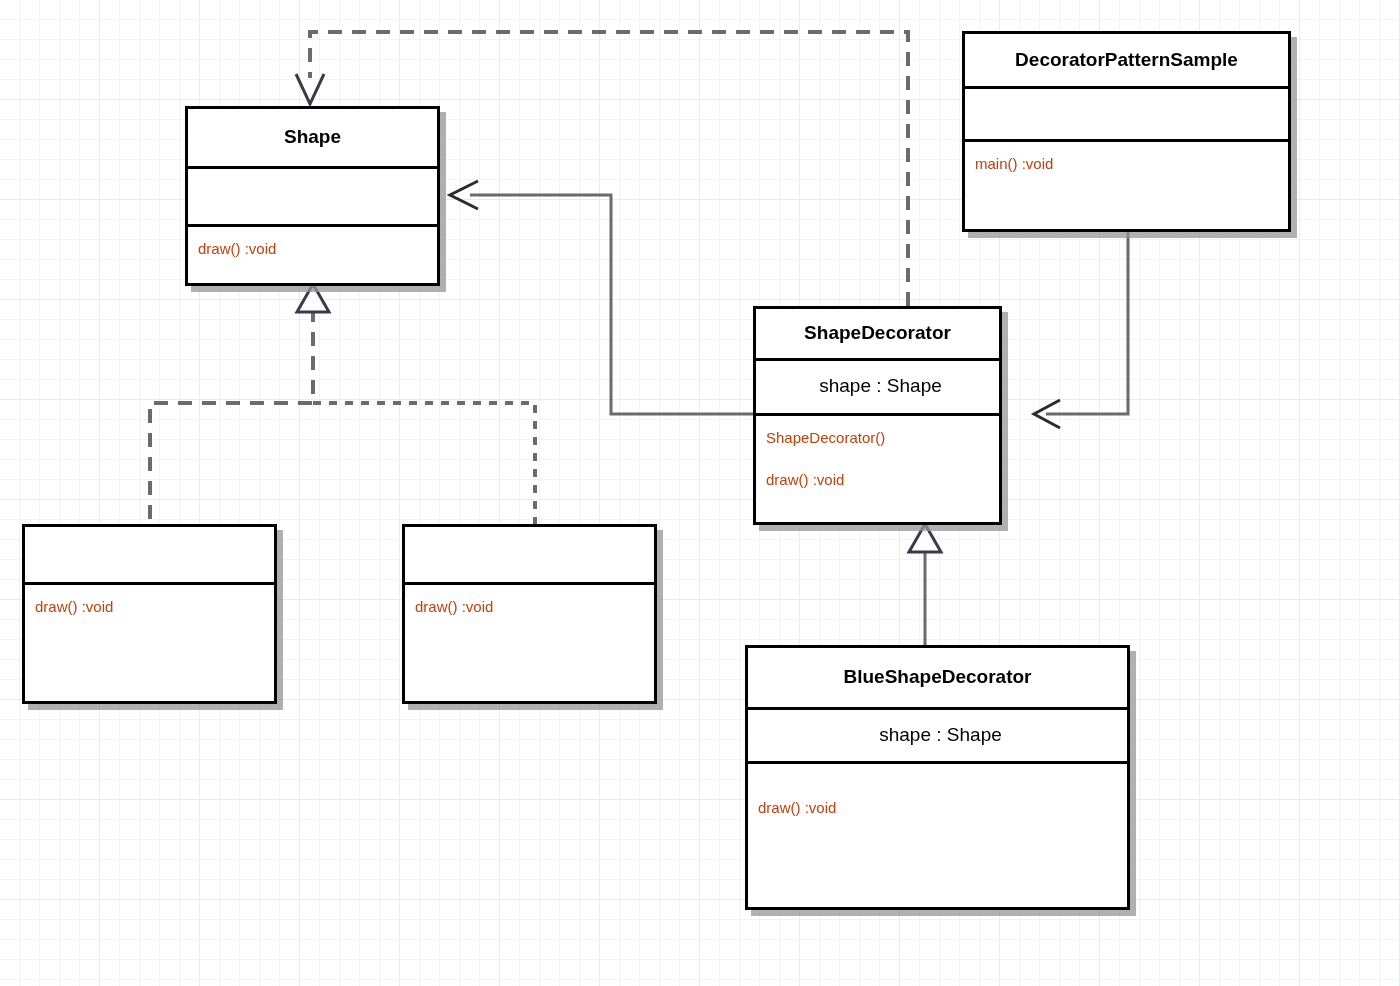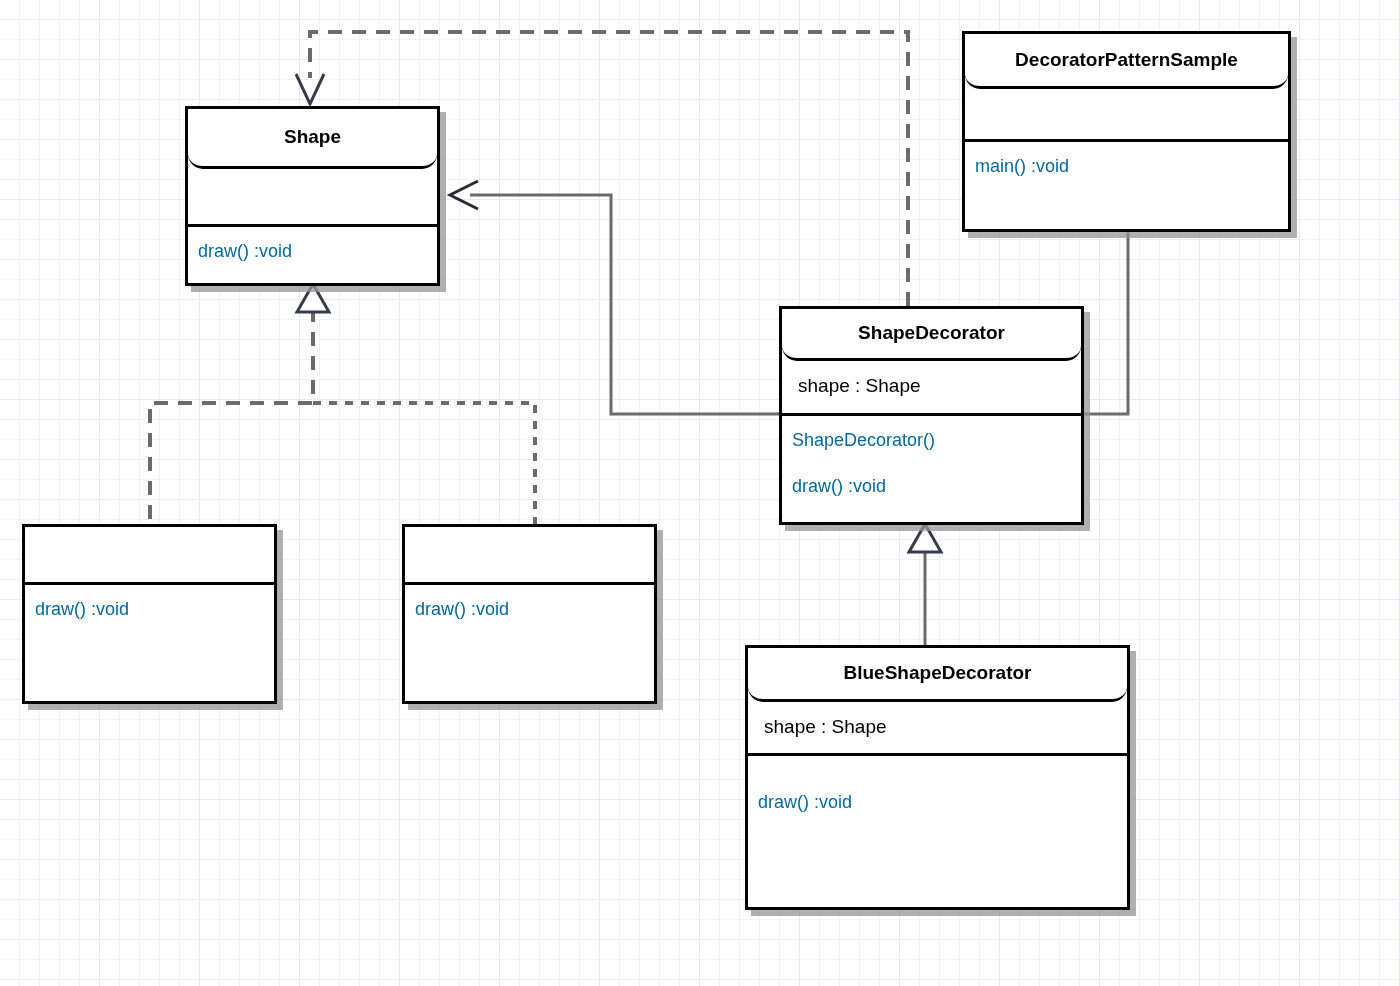--- a/index.html
+++ b/index.html
@@ -42,35 +42,35 @@
     font-weight: bold;
     font-size: 19px;
     color: #000000;
     text-align: center;
     line-height: 1.2;
     display: flex;
     align-items: center;
     justify-content: center;
     box-sizing: border-box;
     border-bottom: 3px solid #000000;
-    border-radius: 15px;
   }
   .uml-attrs {
     box-sizing: border-box;
     border-bottom: 3px solid #000000;
     padding: 12px 10px 12px 14px;
     font-size: 19px;
     color: #000000;
     line-height: 1.35;
+    text-align: center;
   }
   .uml-ops {
     box-sizing: border-box;
     padding: 12px 10px 12px 10px;
-    font-size: 18px;
-    color: #0369a1;
+    font-size: 15px;
+    color: #c2410c;
     line-height: 1.35;
   }
   .op-line { white-space: pre; }
   .gap { height: 22px; }
 </style>
 </head>
 <body>
 
 <div id="canvas">
 
@@ -118,34 +118,34 @@
     </div>
   </div>
 
   <div class="uml-class" style="left:402px; top:524px; width:255px; height:180px;">
     <div class="uml-attrs" style="height:58px;"></div>
     <div class="uml-ops">
       <div class="op-line">draw() :void</div>
     </div>
   </div>
 
-  <div class="uml-class" style="left:779px; top:306px; width:305px; height:219px;">
+  <div class="uml-class" style="left:753px; top:306px; width:249px; height:219px;">
     <div class="uml-name" style="height:52px;">ShapeDecorator</div>
     <div class="uml-attrs" style="height:55px; padding-left:16px;">
       <div>shape : Shape</div>
     </div>
     <div class="uml-ops">
       <div class="op-line">ShapeDecorator()</div>
       <div class="gap"></div>
       <div class="op-line">draw() :void</div>
     </div>
   </div>
 
   <div class="uml-class" style="left:745px; top:645px; width:385px; height:265px;">
-    <div class="uml-name" style="height:54px;">BlueShapeDecorator</div>
+    <div class="uml-name" style="height:62px;">BlueShapeDecorator</div>
     <div class="uml-attrs" style="height:54px; padding-left:16px;">
       <div>shape : Shape</div>
     </div>
     <div class="uml-ops">
       <div class="gap"></div>
       <div class="op-line">draw() :void</div>
     </div>
   </div>
 
   <div class="uml-class" style="left:962px; top:31px; width:329px; height:201px;">

